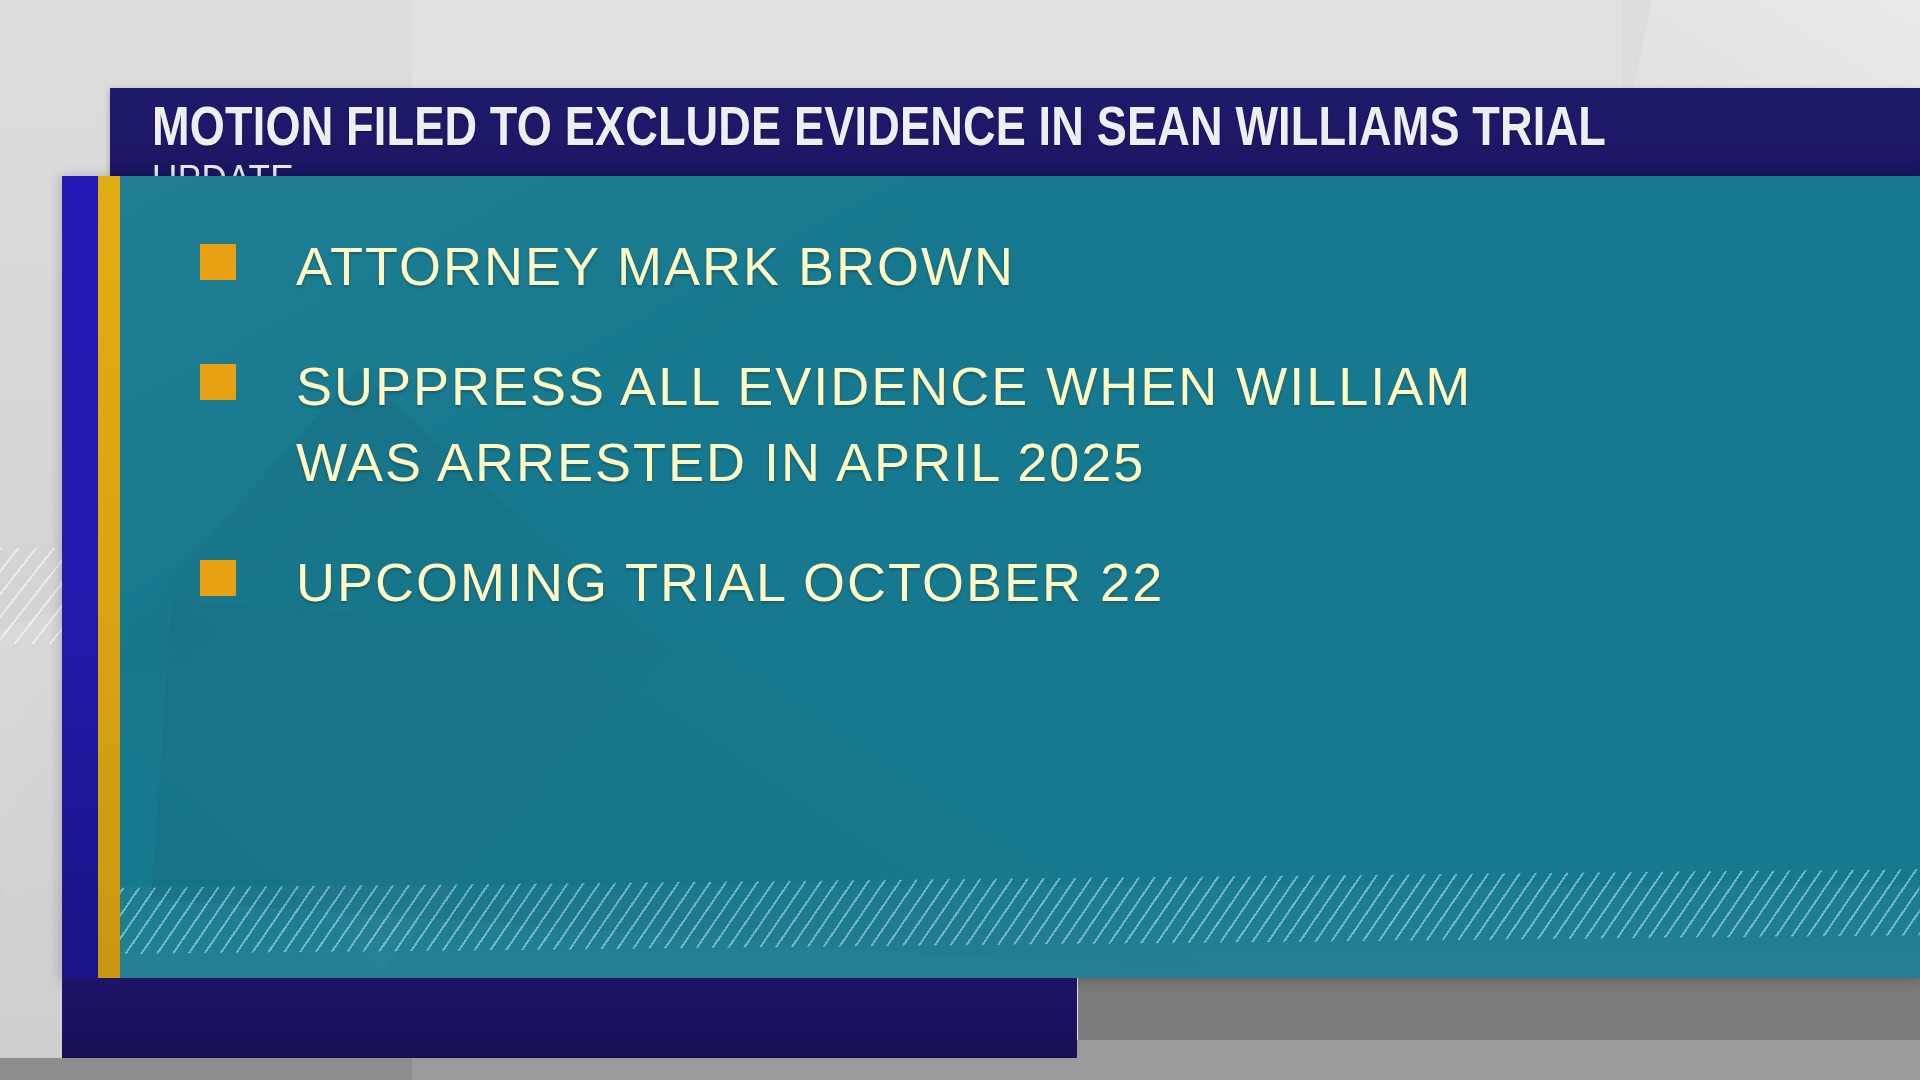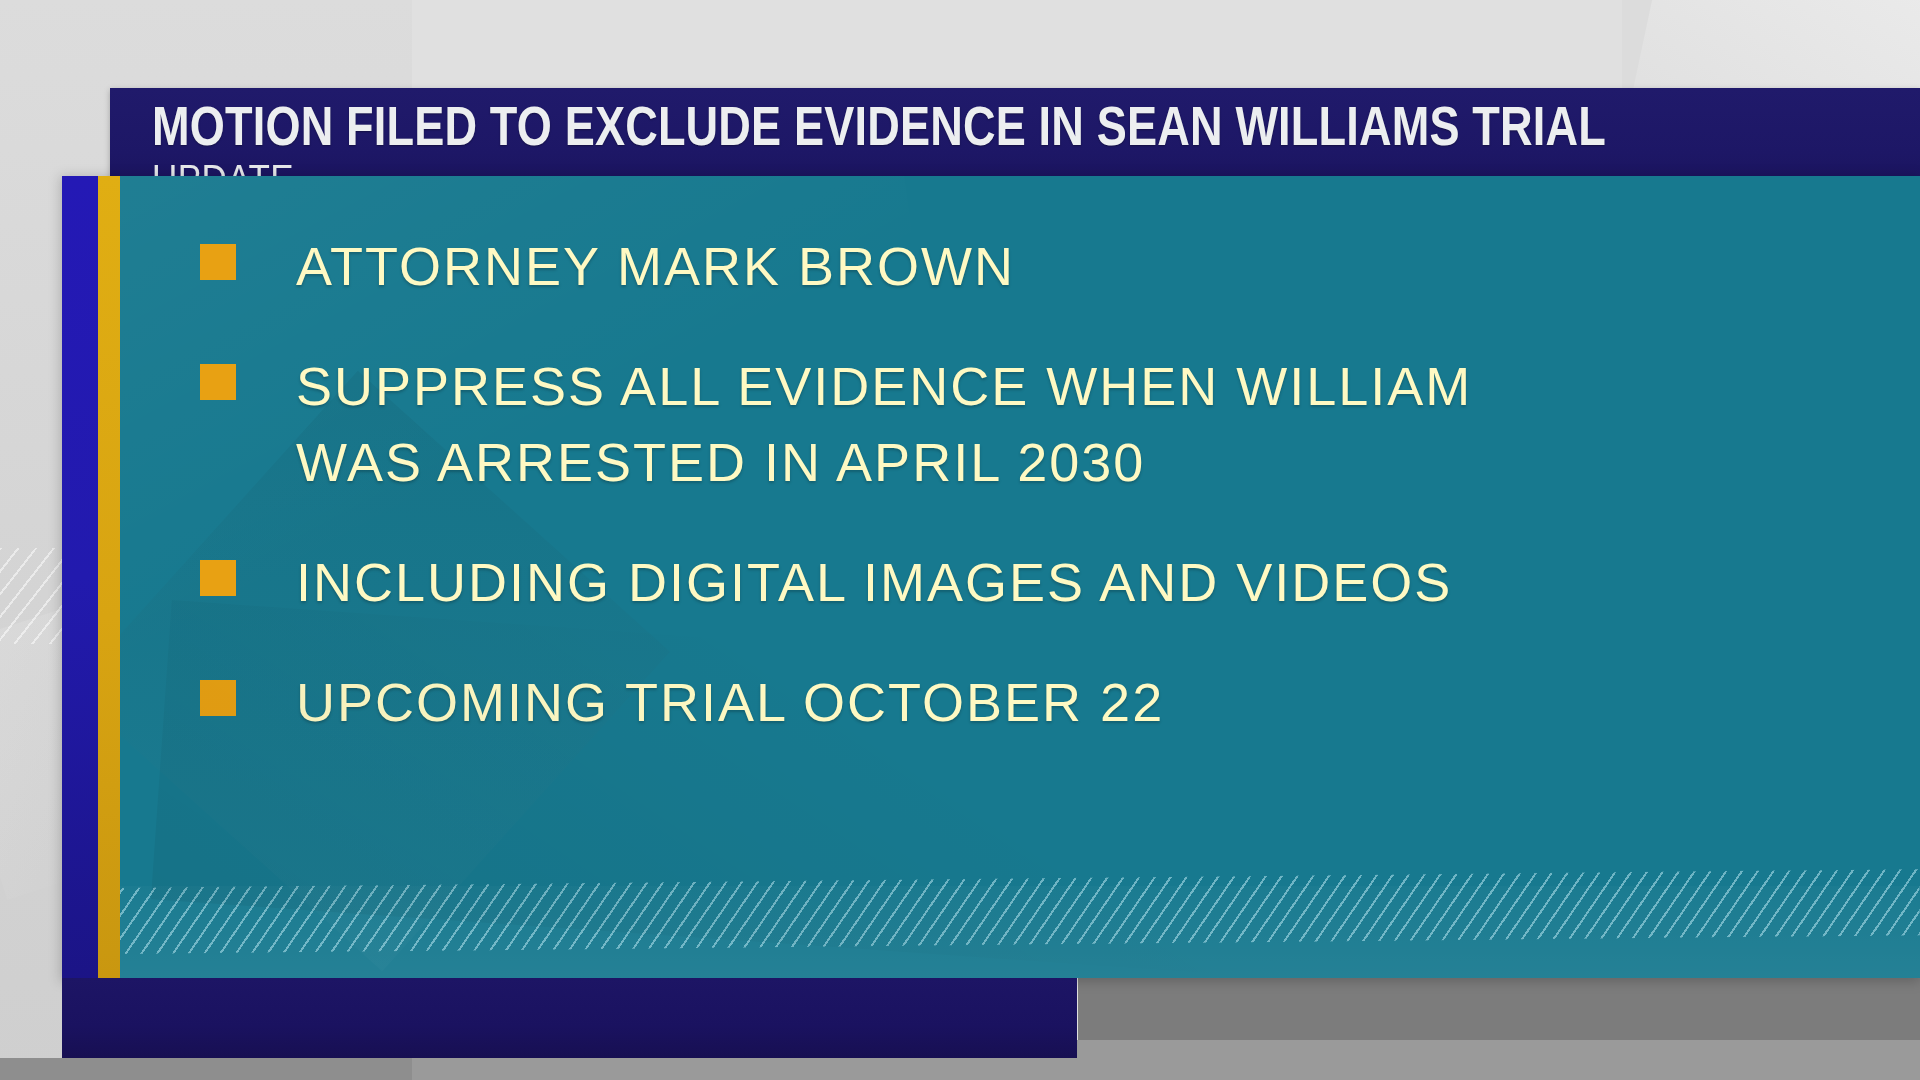--- a/index.html
+++ b/index.html
@@ -265,25 +265,21 @@
     <div class="card-hatch-band"></div>
 
     <div class="bullets" id="bullet-list">
         <div class="bullet-row">
           <div class="bullet-square" style="background: rgb(232, 161, 19);"></div>
           <div class="bullet-text">ATTORNEY MARK BROWN</div>
         </div>
         <div class="bullet-row">
           <div class="bullet-square" style="background: rgb(232, 161, 19);"></div>
           <div class="bullet-text">SUPPRESS ALL EVIDENCE WHEN WILLIAM
-WAS ARRESTED IN APRIL 2030</div>
-        </div>
-        <div class="bullet-row">
-          <div class="bullet-square" style="background: rgb(232, 161, 19);"></div>
-          <div class="bullet-text">INCLUDING DIGITAL IMAGES AND VIDEOS</div>
+WAS ARRESTED IN APRIL 2025</div>
         </div>
         <div class="bullet-row">
           <div class="bullet-square" style="background: rgb(232, 161, 19);"></div>
           <div class="bullet-text">UPCOMING TRIAL OCTOBER 22</div>
         </div>
       </div>
   </div>
 
   <div class="footer-tab"></div>
 

